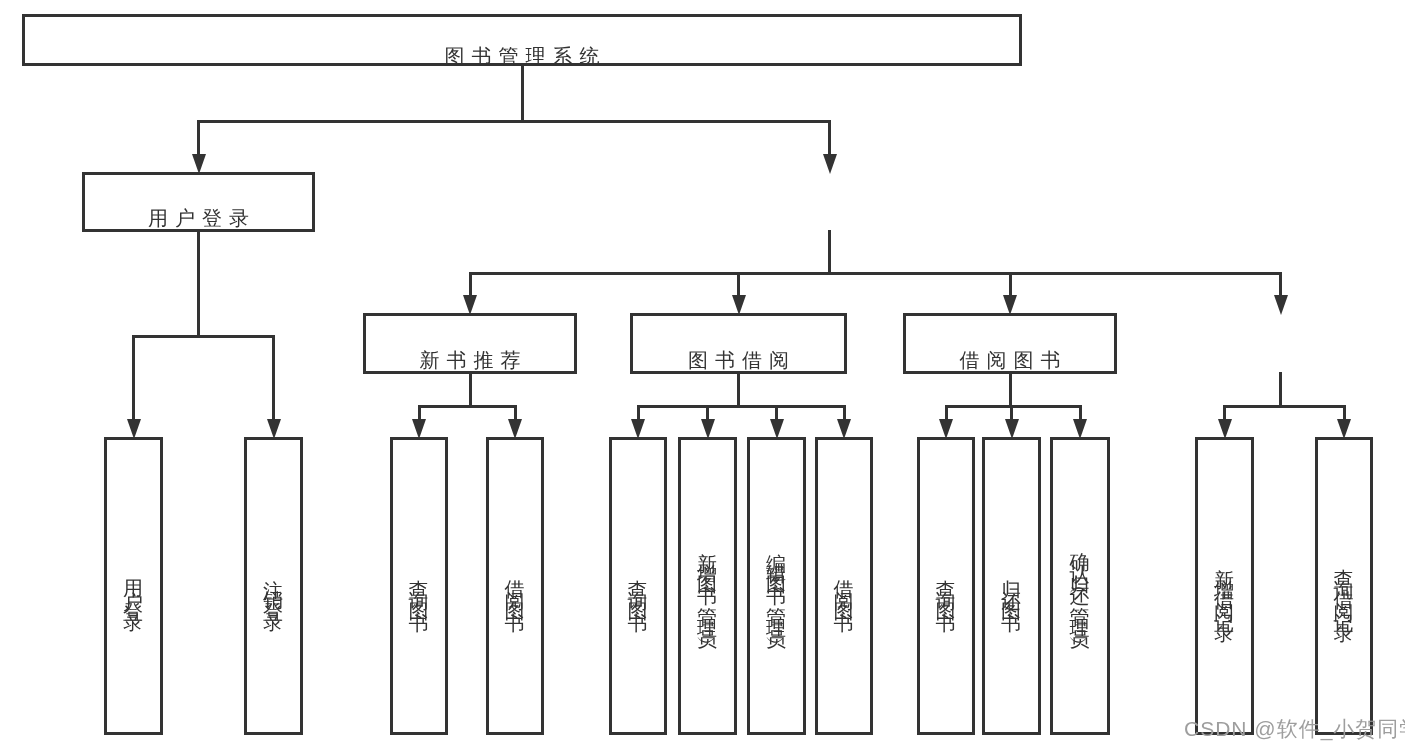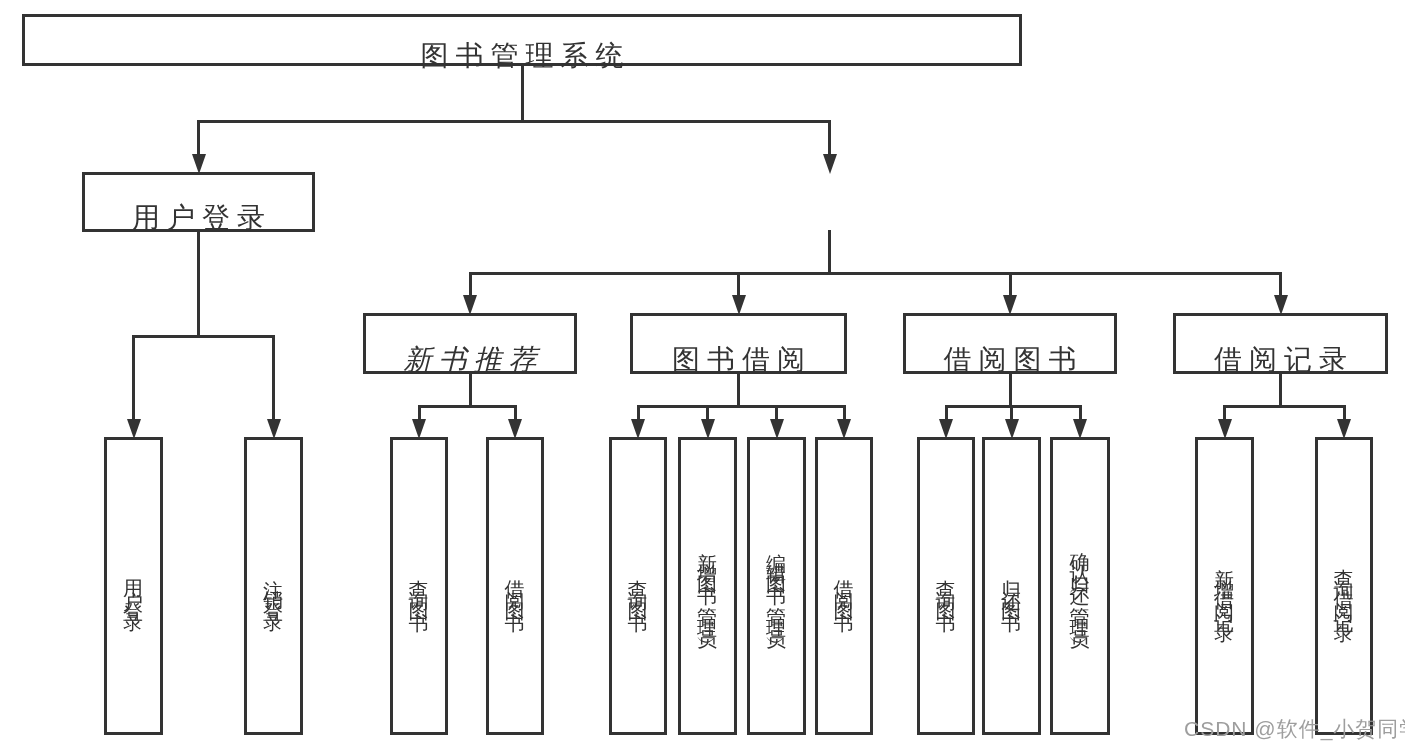--- a/index.html
+++ b/index.html
@@ -23,21 +23,21 @@
     position: absolute;
     box-sizing: border-box;
     border: 3px solid #333333;
     background: #ffffff;
     display: flex;
     align-items: center;
     justify-content: center;
     color: #333333;
   }
   .node.h .label {
-    font-size: 28px;
+    font-size: 20px;
     letter-spacing: 7px;
     text-indent: 7px;
     white-space: nowrap;
     line-height: 1;
     margin-top: 32px;
   }
   .node.v .label {
     writing-mode: vertical-rl;
     font-size: 20px;
     letter-spacing: 11px;
@@ -125,31 +125,28 @@
       <div class="edge" style="left: 1342.5px; top: 405px; width: 3px; height: 18px; background: rgb(51, 51, 51);"></div>
       <div class="arrow" style="left: 1337px; top: 419px; border-top-color: rgb(51, 51, 51);"></div>
     </div>
   <div id="nodes-layer">
       <div class="node h" style="left: 22px; top: 14px; width: 1000px; height: 52px; border-color: rgb(51, 51, 51); background: rgb(255, 255, 255); color: rgb(51, 51, 51);">
         <span class="label">图书管理系统</span>
       </div>
       <div class="node h" style="left: 82px; top: 172px; width: 233px; height: 60px; border-color: rgb(51, 51, 51); background: rgb(255, 255, 255); color: rgb(51, 51, 51);">
         <span class="label">用户登录</span>
       </div>
-      <div class="node h" style="left: 363px; top: 313px; width: 214px; height: 61px; border-color: rgb(51, 51, 51); background: rgb(255, 255, 255); color: rgb(51, 51, 51); font-style: italic;">
+      <div class="node h" style="left: 363px; top: 313px; width: 214px; height: 61px; border-color: rgb(51, 51, 51); background: rgb(255, 255, 255); color: rgb(51, 51, 51);">
         <span class="label">新书推荐</span>
       </div>
       <div class="node h" style="left: 630px; top: 313px; width: 217px; height: 61px; border-color: rgb(51, 51, 51); background: rgb(255, 255, 255); color: rgb(51, 51, 51);">
         <span class="label">图书借阅</span>
       </div>
       <div class="node h" style="left: 903px; top: 313px; width: 214px; height: 61px; border-color: rgb(51, 51, 51); background: rgb(255, 255, 255); color: rgb(51, 51, 51);">
         <span class="label">借阅图书</span>
-      </div>
-      <div class="node h" style="left: 1173px; top: 313px; width: 215px; height: 61px; border-color: rgb(51, 51, 51); background: rgb(255, 255, 255); color: rgb(51, 51, 51);">
-        <span class="label">借阅记录</span>
       </div>
       <div class="node v" style="left: 104px; top: 437px; width: 59px; height: 298px; border-color: rgb(51, 51, 51); background: rgb(255, 255, 255); color: rgb(51, 51, 51);">
         <span class="label">用户登录</span>
       </div>
       <div class="node v" style="left: 244px; top: 437px; width: 59px; height: 298px; border-color: rgb(51, 51, 51); background: rgb(255, 255, 255); color: rgb(51, 51, 51);">
         <span class="label">注销登录</span>
       </div>
       <div class="node v" style="left: 390px; top: 437px; width: 58px; height: 298px; border-color: rgb(51, 51, 51); background: rgb(255, 255, 255); color: rgb(51, 51, 51);">
         <span class="label">查询图书</span>
       </div>

